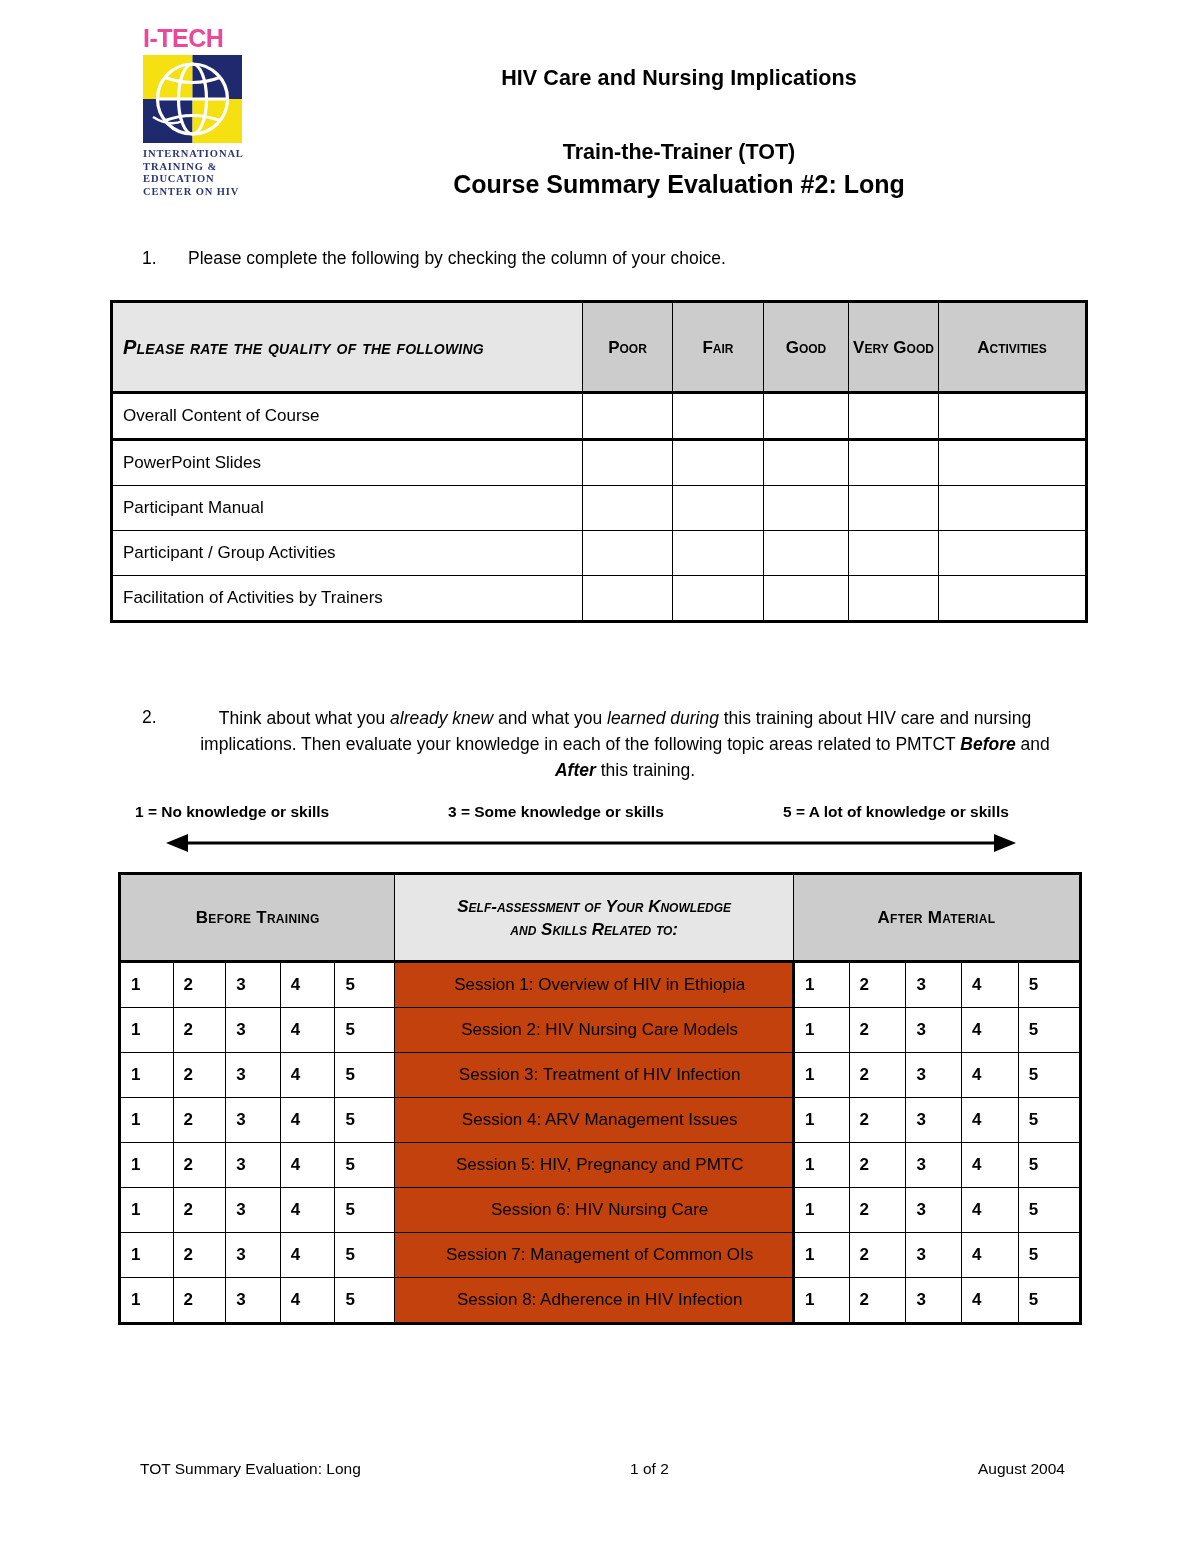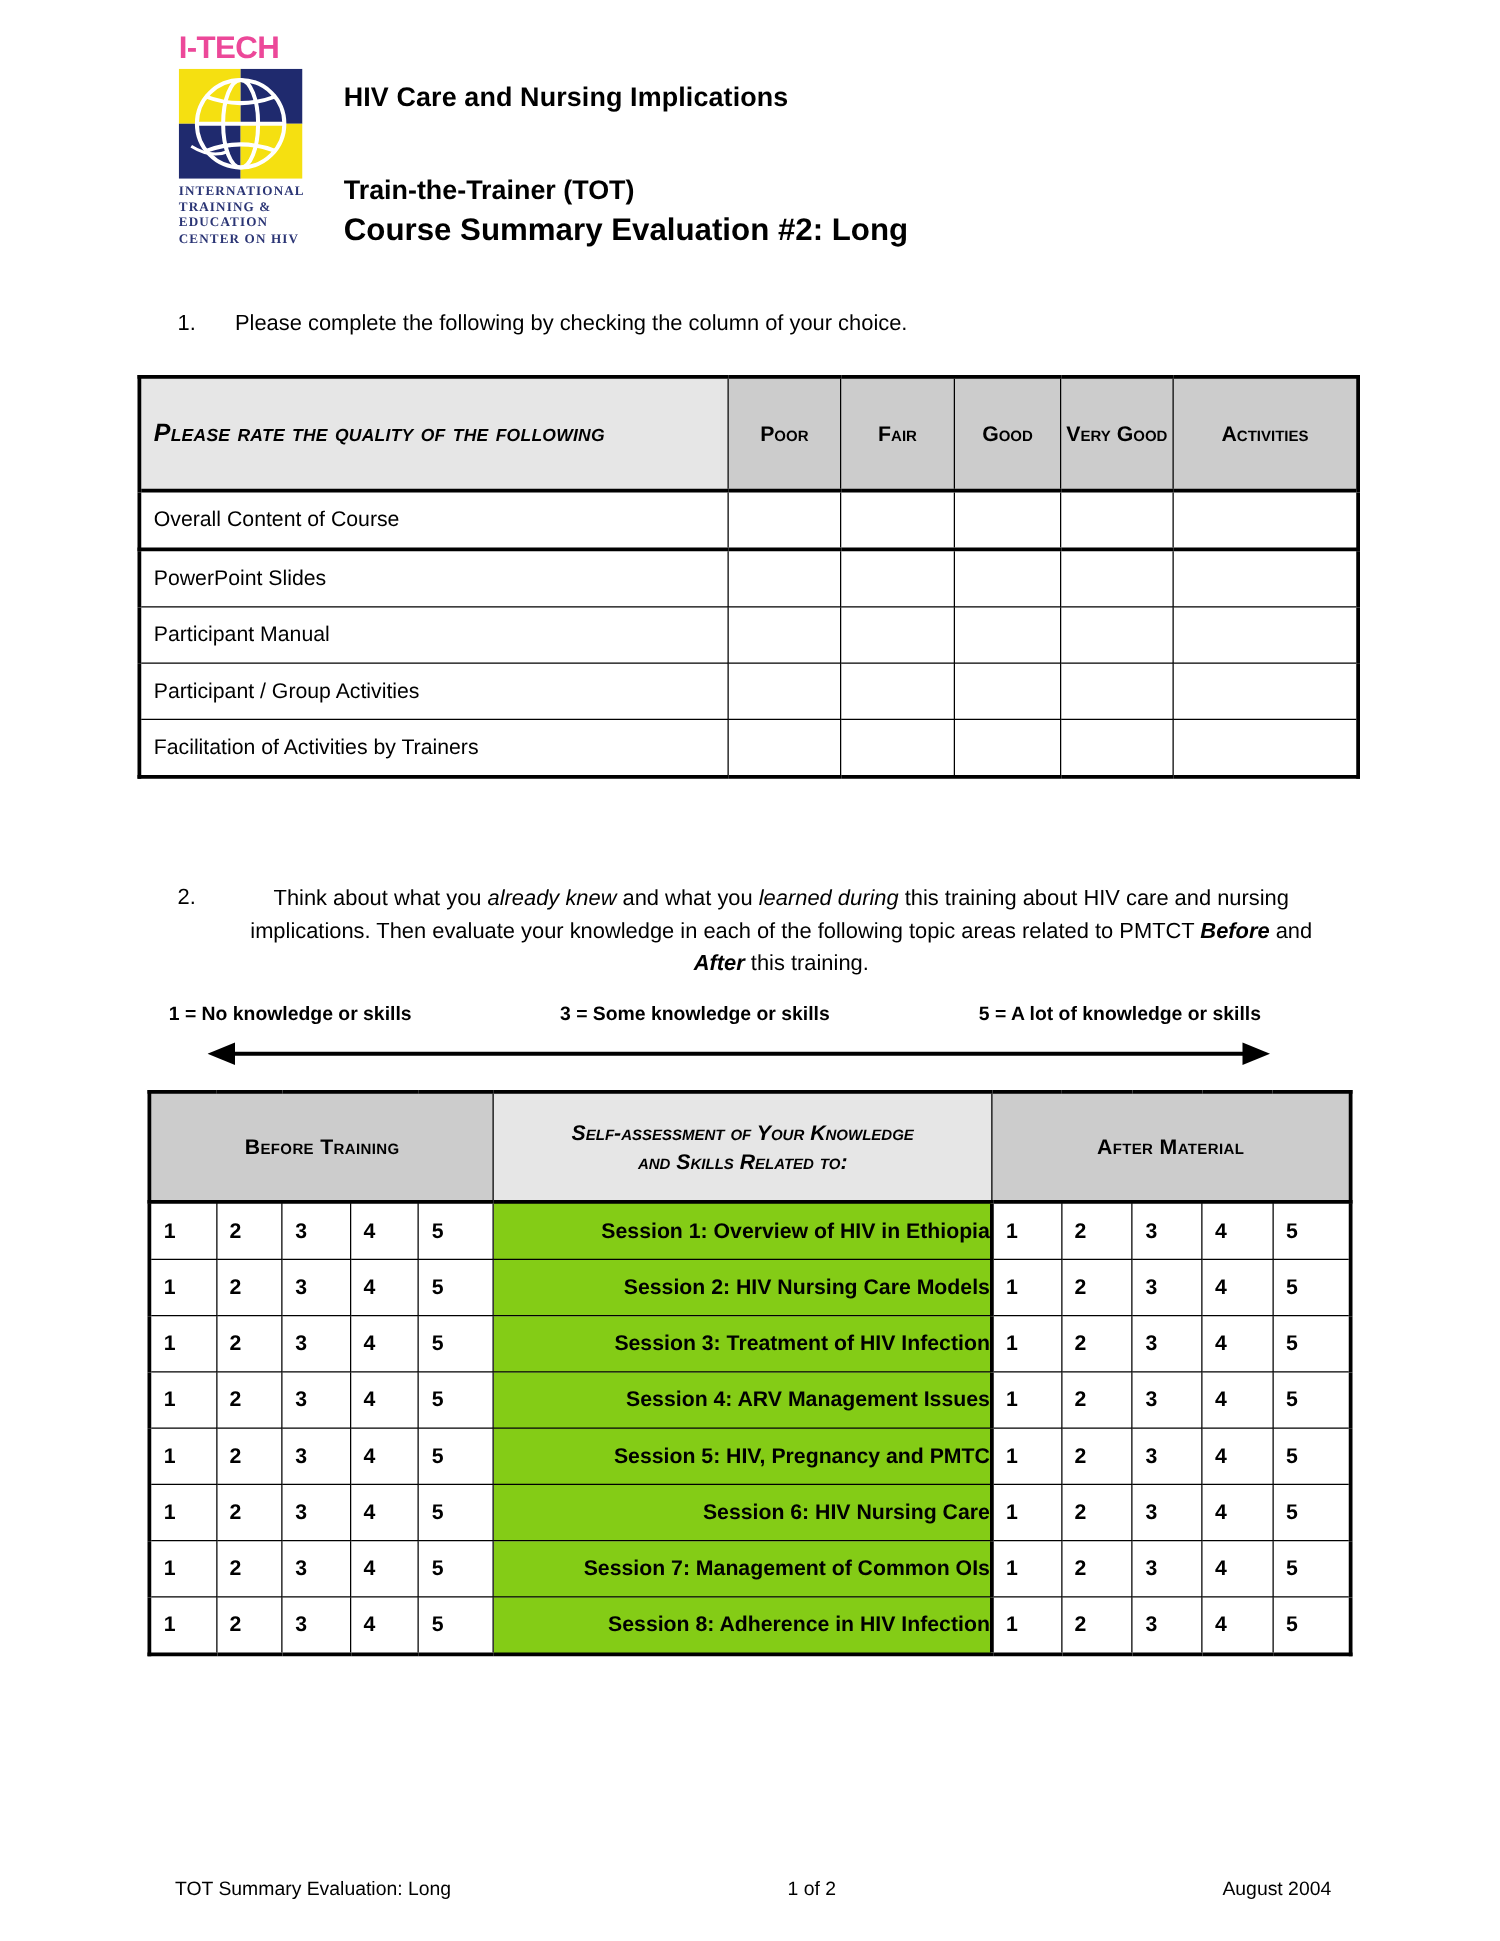--- a/index.html
+++ b/index.html
@@ -55,24 +55,24 @@
     font-family: "Liberation Serif", serif;
     font-size: 10.5px;
     font-weight: bold;
     letter-spacing: 0.9px;
     line-height: 12.5px;
     color: #2b3575;
   }
 
   .title-block {
     position: absolute;
-    left: 275px;
+    left: 264px;
     top: 66px;
     width: 830px;
-    text-align: left;
+    text-align: center;
   }
   .title-main {
     font-size: 21.5px;
     font-weight: bold;
     letter-spacing: 0.1px;
   }
   .title-sub1 {
     margin-top: 49px;
     font-size: 21.5px;
     font-weight: bold;
@@ -243,43 +243,41 @@
     font-size: 17px;
     font-weight: bold;
     text-align: left;
     vertical-align: middle;
     padding: 11px 0 11px 10px !important;
     height: 22px;
     background: #ffffff;
   }
   .sa-label {
     font-size: 17px;
-    text-align: right;
+    text-align: center;
     vertical-align: middle;
     padding: 11px 0 11px 12px !important;
-    background: #84cc16;
-    font-weight: bold;
+    background: #c2410c;
   }
   #table-selfassess tr.sa-hdr td { border-top-width: 3px; border-bottom-width: 3px; }
   #table-selfassess tr td:first-child { border-left-width: 3px; }
   #table-selfassess tr td:last-child { border-right-width: 3px; }
   #table-selfassess tr.sa-last td { border-bottom-width: 3px; }
   #table-selfassess td.sa-bold-edge-l { border-left-width: 3px; }
 
   
   .footer {
     position: absolute;
     left: 140px;
     top: 1460px;
     width: 925px;
     font-size: 15.5px;
     display: flex;
     justify-content: space-between;
     align-items: center;
-    margin-top: 43px;
   }
   .footer-center { margin-left: -40px; }
 </style>
 </head>
 <body>
 
 <div class="page">
 
   <div class="header">
 

